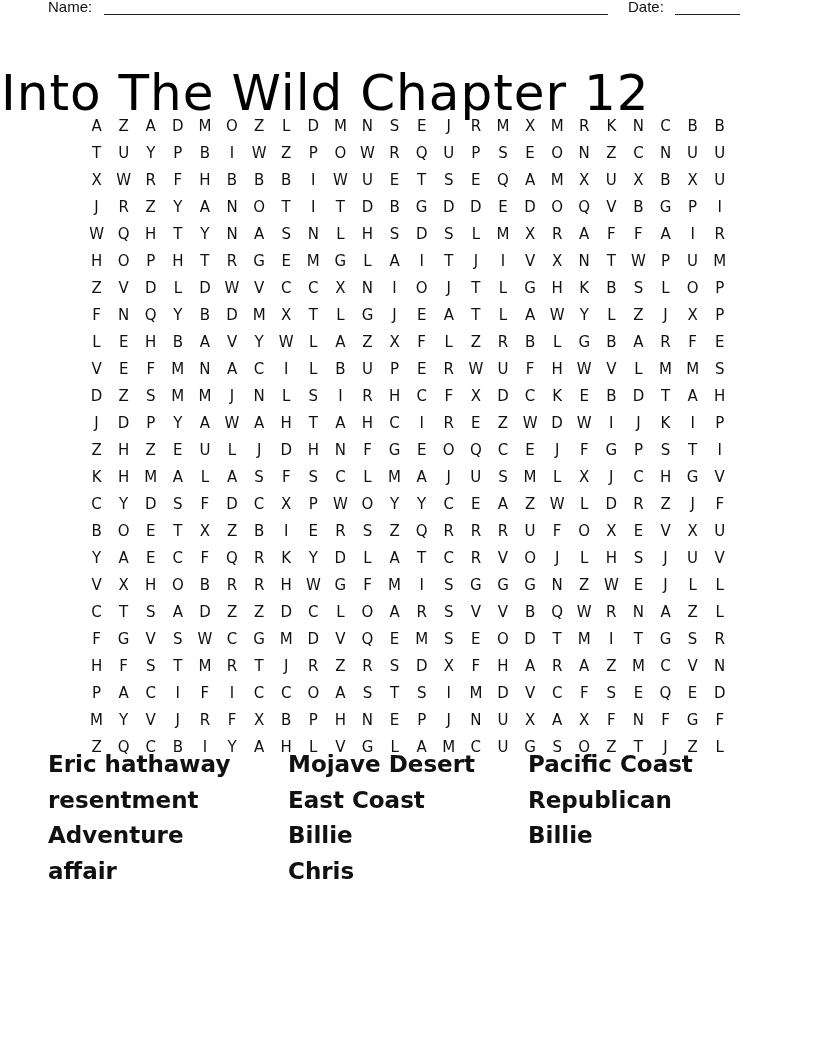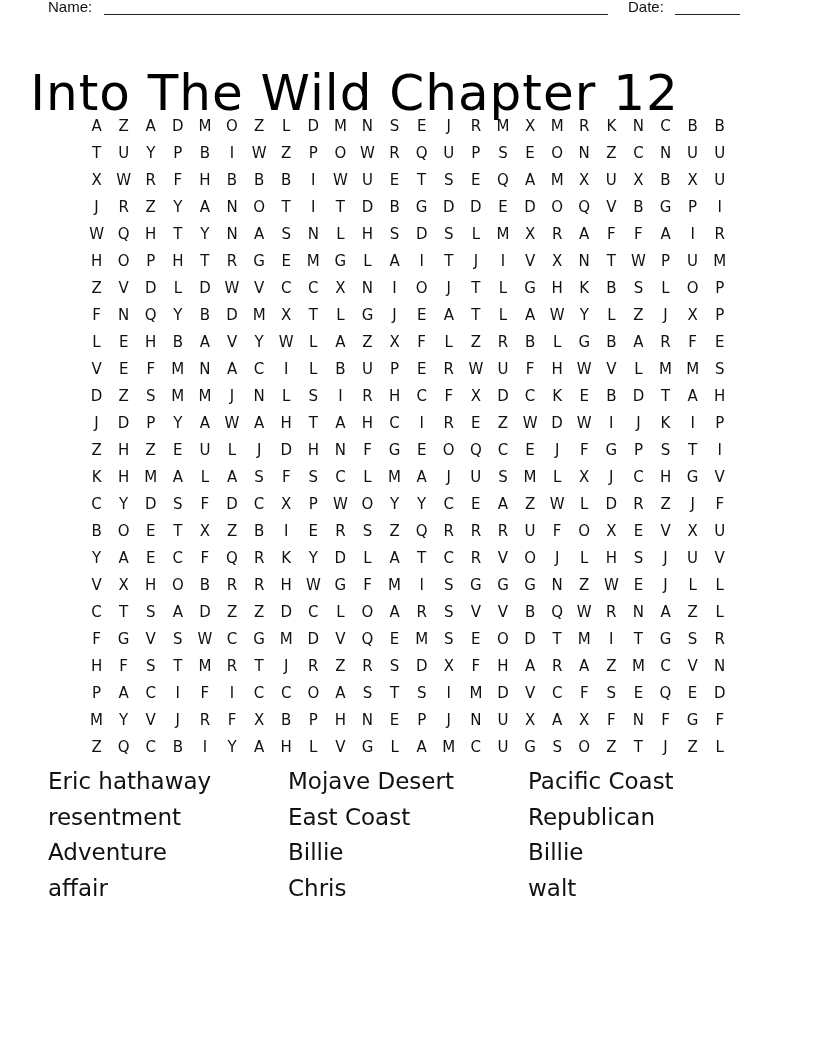--- a/index.html
+++ b/index.html
@@ -6,34 +6,34 @@
     body { width: 816px; height: 1056px; position: relative; overflow: hidden; color: #000; }
     .header-line {
       position: absolute; top: -2px; left: 48px; width: 700px; height: 20px;
       font-family: "Liberation Sans", sans-serif; font-size: 15px; color: #111;
     }
     .header-line .name-label { position: absolute; left: 0; top: 0; }
     .header-line .name-blank { position: absolute; left: 56px; top: 16px; width: 504px; border-bottom: 1px solid #222; }
     .header-line .date-label { position: absolute; left: 580px; top: 0; }
     .header-line .date-blank { position: absolute; left: 627px; top: 16px; width: 65px; border-bottom: 1px solid #222; }
     .title {
-      position: absolute; top: 30px; left: 16px; width: 677px; text-align: center;
+      position: absolute; top: 30px; left: 1px; width: 677px; text-align: left;
       font-family: "DejaVu Sans", sans-serif; font-size: 50px; font-weight: normal; letter-spacing: 1px;
     }
     .grid {
       position: absolute; left: 83px; top: 112px;
       display: grid; grid-template-columns: repeat(24, 27.1px); grid-auto-rows: 27px;
     }
     .cell {
       display: flex; align-items: center; justify-content: center;
       font-family: "DejaVu Sans", sans-serif; font-size: 15px; color: #111;
     }
     .word-list {
-      position: absolute; left: 48px; top: 768px; width: 720px;
-      display: grid; grid-template-columns: 240px 240px 240px; grid-auto-rows: 35.5px;
+      position: absolute; left: 48px; top: 751px; width: 720px;
+      display: grid; grid-template-columns: 240px 240px 240px; grid-auto-rows: 35.5px; font-weight: bold;
     }
     .word {
       font-family: "DejaVu Sans", sans-serif; font-size: 23px; color: #111; white-space: nowrap;
     }
   </style>
 </head>
 <body>
 
 <div class="header-line">
   <span class="name-label">Name:</span>
@@ -628,14 +628,13 @@
     <div class="word">Mojave Desert</div>
     <div class="word">Pacific Coast</div>
     <div class="word">resentment</div>
     <div class="word">East Coast</div>
     <div class="word">Republican</div>
     <div class="word">Adventure</div>
     <div class="word">Billie</div>
     <div class="word">Billie</div>
     <div class="word">affair</div>
     <div class="word">Chris</div>
-    <div class="word">walt</div>
   </div>
 
 </body></html>

